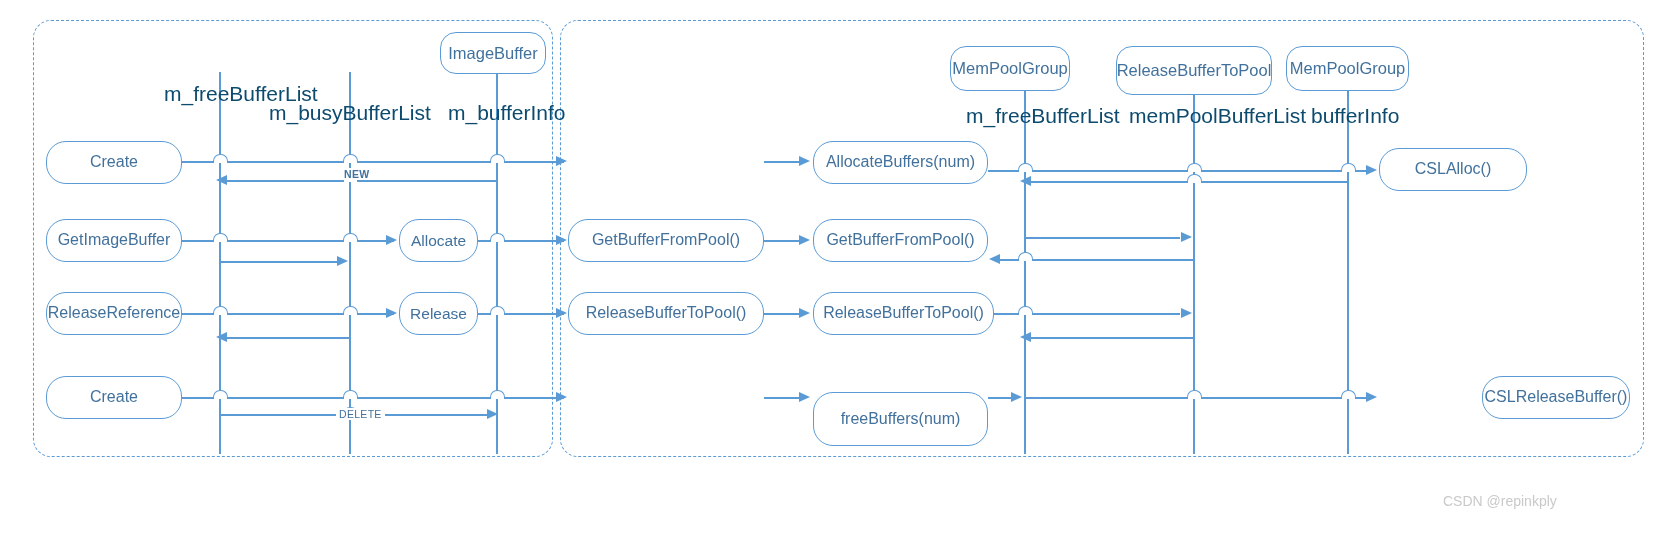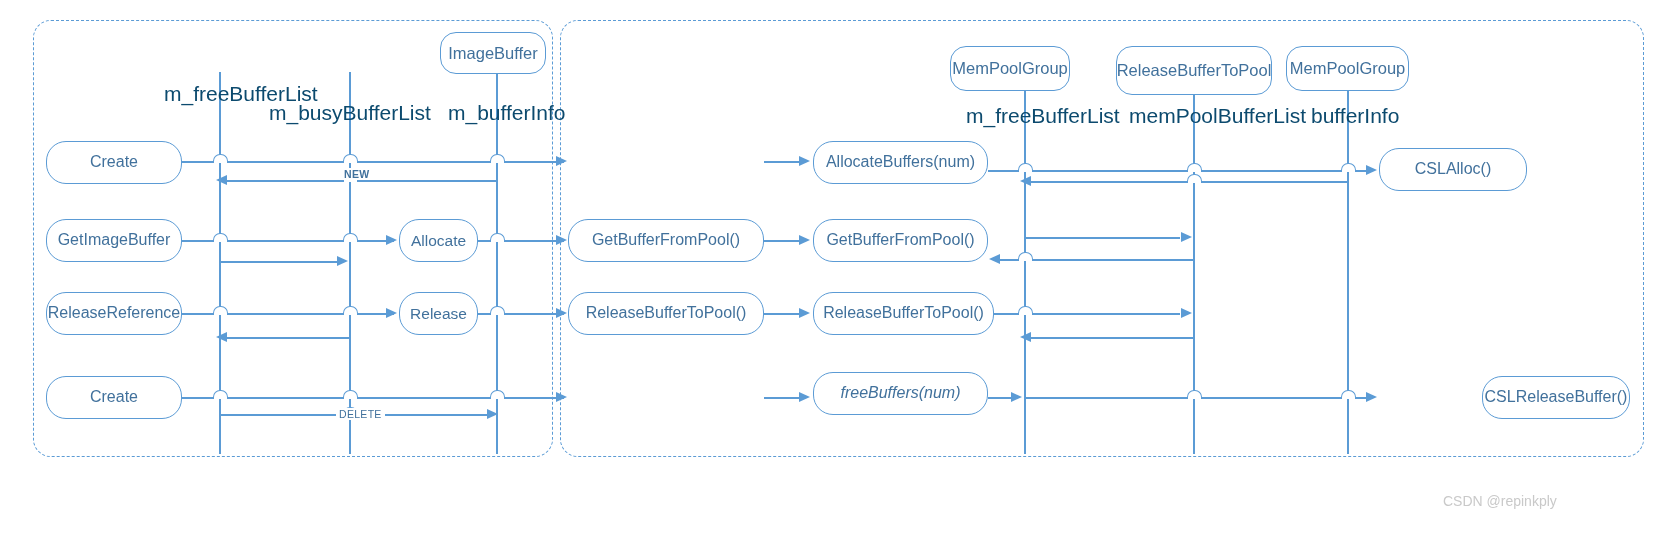--- a/index.html
+++ b/index.html
@@ -120,21 +120,21 @@
   <div class="lbl" style="left:966px;top:104px;">m_freeBufferList</div>
   <div class="lbl" style="left:1129px;top:104px;">memPoolBufferList</div>
   <div class="lbl" style="left:1311px;top:104px;">bufferInfo</div>
 
   <div class="node step" style="left:568px;top:219px;width:196px;height:43px;">GetBufferFromPool()</div>
   <div class="node step" style="left:568px;top:292px;width:196px;height:43px;">ReleaseBufferToPool()</div>
 
   <div class="node step" style="left:813px;top:141px;width:175px;height:43px;">AllocateBuffers(num)</div>
   <div class="node step" style="left:813px;top:219px;width:175px;height:43px;">GetBufferFromPool()</div>
   <div class="node step" style="left:813px;top:292px;width:181px;height:43px;">ReleaseBufferToPool()</div>
-  <div class="node step" style="left:813px;top:372px;width:175px;height:43px;font-style:italic;">freeBuffers(num)</div>
+  <div class="node step" style="left:813px;top:392px;width:175px;height:54px;">freeBuffers(num)</div>
 
   <div class="node step" style="left:1379px;top:148px;width:148px;height:43px;">CSLAlloc()</div>
   <div class="node step" style="left:1455px;top:376px;width:148px;height:43px;margin-left:27px;">CSLReleaseBuffer()</div>
 
   <div class="hline" style="left:764px;top:161px;width:36px;"></div>
   <div class="arrowR" style="left:799px;top:156px;"></div>
 
   <div class="hline" style="left:988px;top:170px;width:378px;"></div>
   <div class="hop" style="left:1018px;top:163px;"></div>
   <div class="hop" style="left:1187px;top:163px;"></div>

